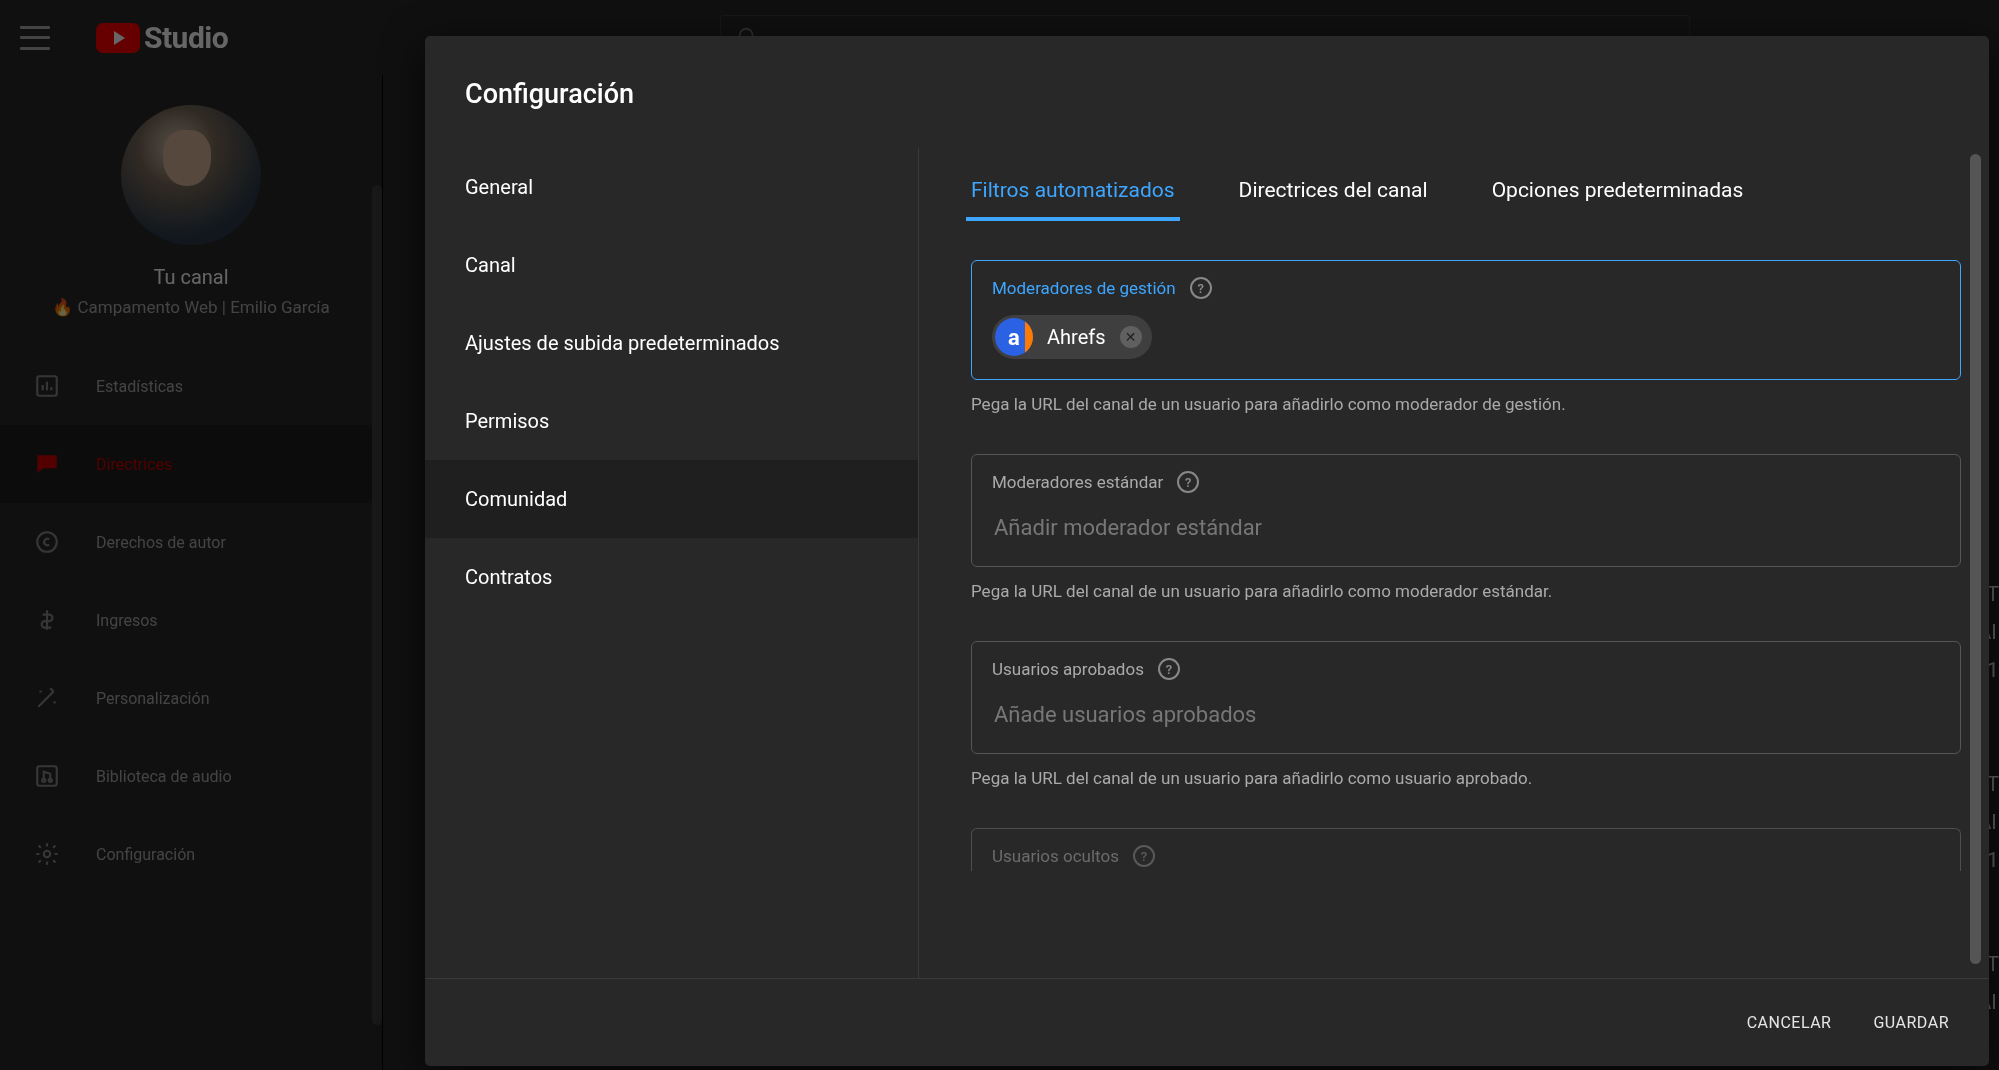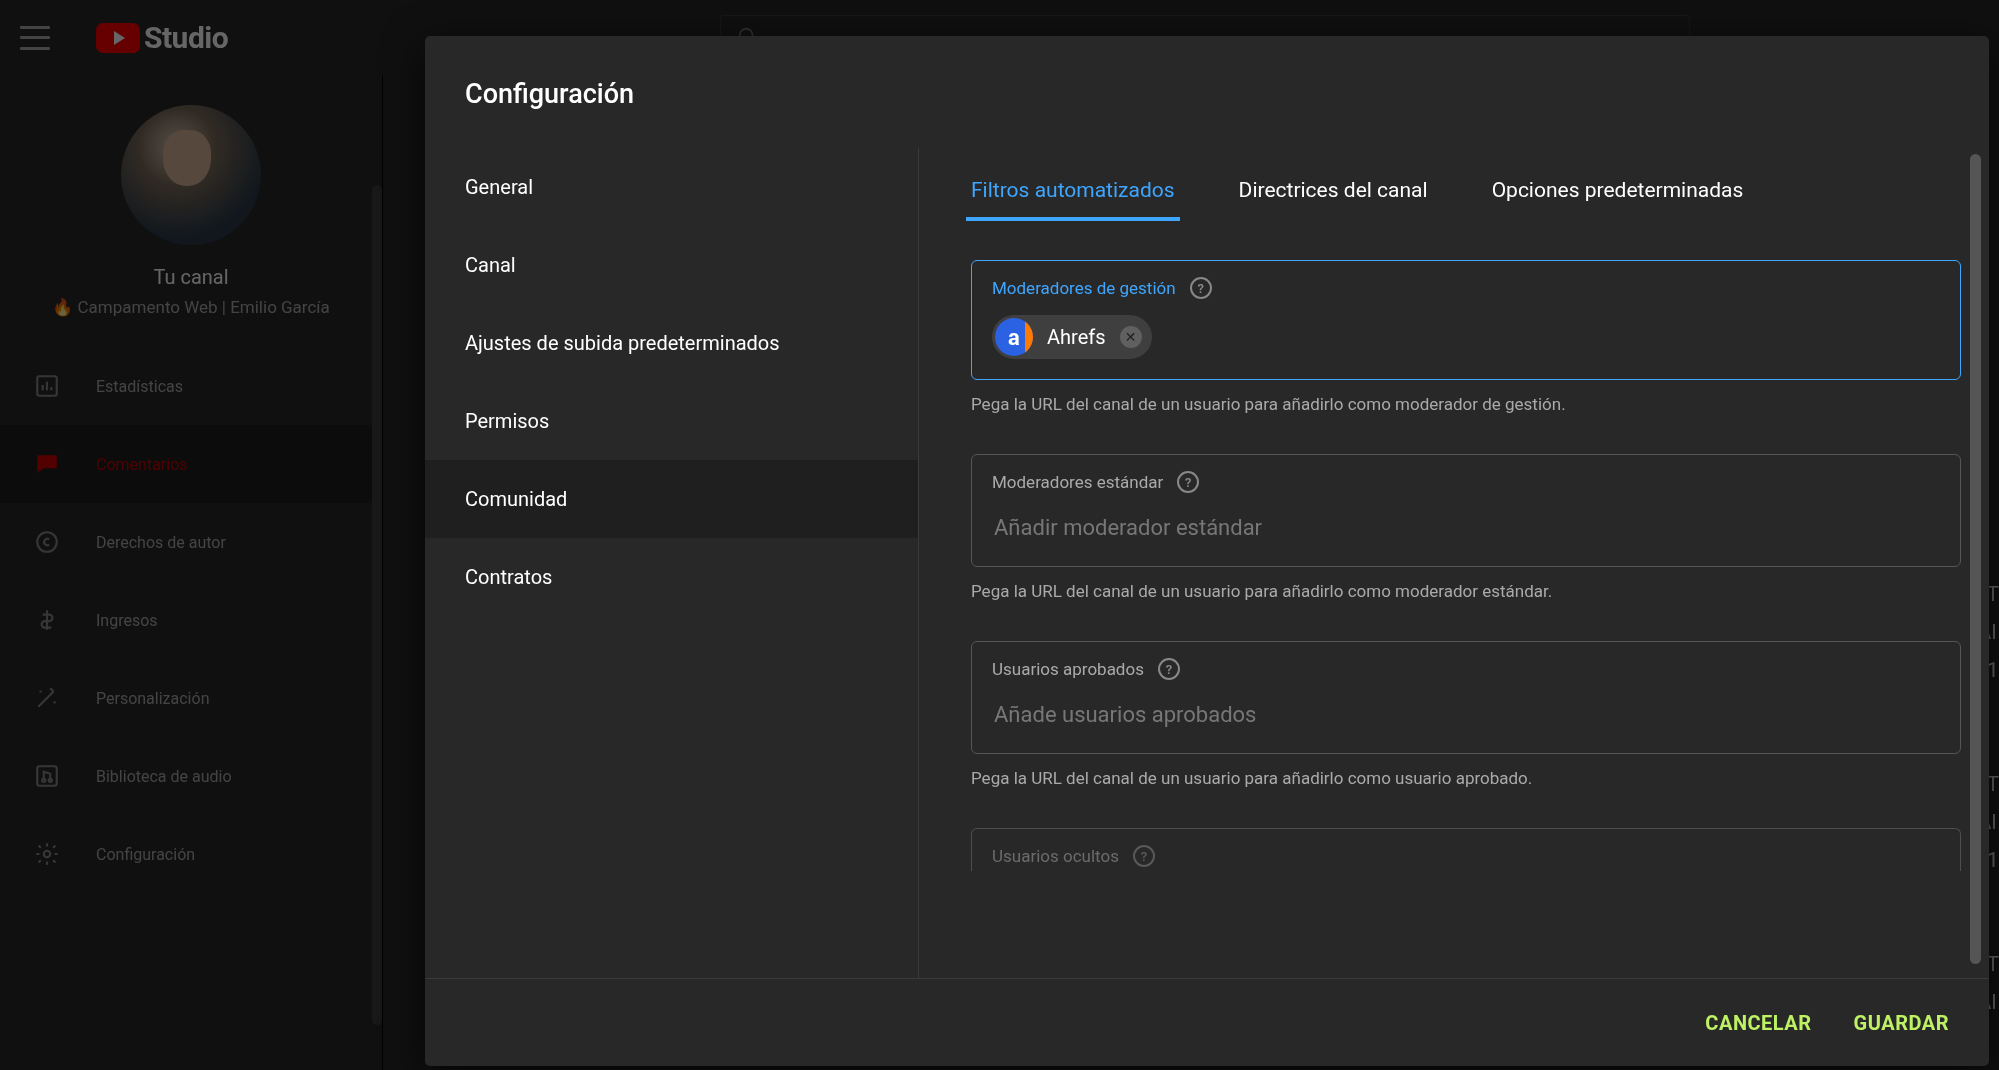--- a/index.html
+++ b/index.html
@@ -230,21 +230,21 @@
   }
 
   .dialog-footer {
     height: 88px;
     border-top: 1px solid #3a3a3a;
     display: flex; align-items: center; justify-content: flex-end;
     padding: 0 40px;
     gap: 42px;
   }
   .dialog-btn {
-    font-size: 20px; font-weight: 700; color: #bef264;
+    font-size: 16px; font-weight: 400; color: #e5e5e5;
     letter-spacing: 0.5px;
   }
 </style>
 </head>
 <body>
 
 <div class="app">
   <div class="topbar">
     <div class="hamburger">
       <span></span>
@@ -281,21 +281,21 @@
             </svg>
         </span>
         <span>Estadísticas</span>
       </div>
       <div class="side-item active">
         <span class="icon">
           <svg width="26" height="26" viewBox="0 0 24 24" fill="#cc0000">
               <path d="M3 4h18v12H9l-6 4z"></path>
             </svg>
         </span>
-        <span>Comentarios</span>
+        <span>Directrices</span>
       </div>
       <div class="side-item">
         <span class="icon">
           <svg width="26" height="26" viewBox="0 0 24 24" fill="none" stroke="#888" stroke-width="2">
               <circle cx="12" cy="12" r="9"></circle>
               <path d="M14 9.5a3 3 0 1 0 0 5"></path>
             </svg>
         </span>
         <span>Derechos de autor</span>
       </div>

